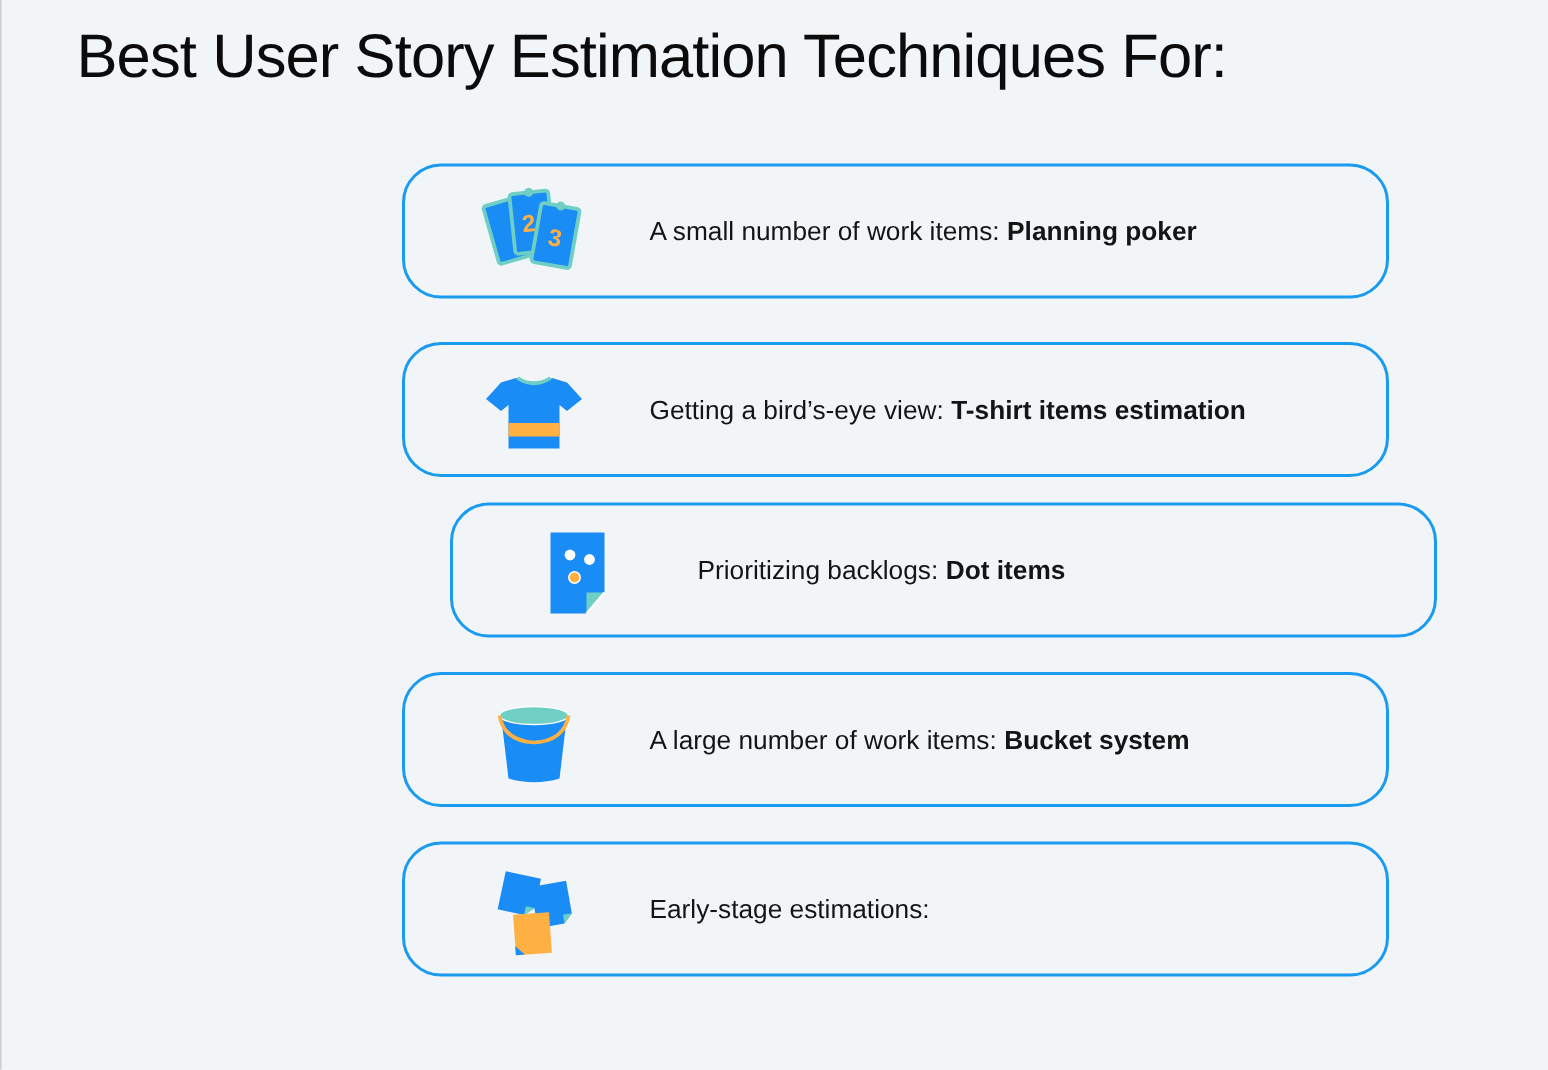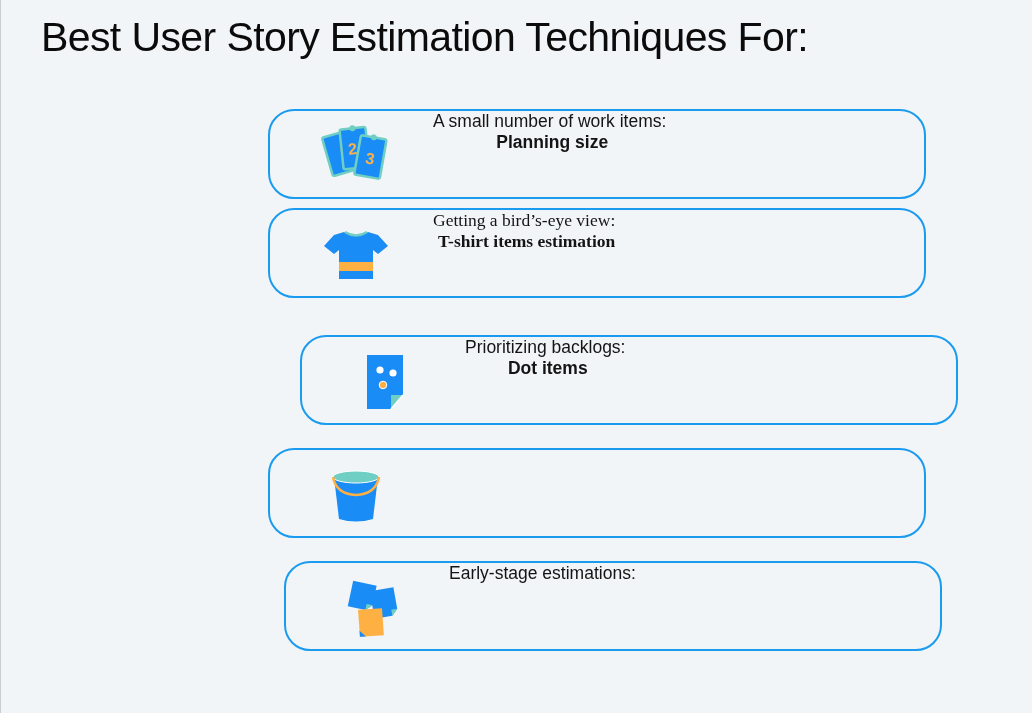--- a/index.html
+++ b/index.html
@@ -5,40 +5,40 @@
     html, body { margin: 0; padding: 0; }
     body {
       width: 1032px; height: 713px; overflow: hidden;
       background: #f2f5f7;
       font-family: "Liberation Sans", sans-serif;
       position: relative;
       border-left: 1px solid #c9cdd1;
       box-sizing: border-box;
     }
     .title {
-      position: absolute; left: 40px; top: 14px;
+      position: absolute; left: 50px; top: 14px;
       font-size: 41px; font-weight: 400; color: #0b0b0b;
       letter-spacing: -0.6px;
       margin: 0;
       font-family: "Liberation Sans", sans-serif;
     }
     .card {
       position: absolute; left: 267px; width: 658px; height: 90px;
       border: 2.5px solid #1a9bf0; border-radius: 26px;
       box-sizing: border-box;
       background: #f2f5f7;
     }
     .icon {
       position: absolute; left: 50px; top: 10px; width: 72px; height: 66px;
     }
     .icon svg { width: 72px; height: 66px; display: block; }
     .label {
       position: absolute; left: 163px; top: 0; height: 86px;
       display: flex; align-items: center;
-      font-size: 17.5px; color: #141414; white-space: nowrap; flex-direction: column;
+      font-size: 17.5px; color: #141414; white-space: nowrap;
     }
     .label b { font-weight: 700; margin-left: 5px; }
   </style>
 </head>
 <body>
 
 <h1 class="title">Best User Story Estimation Techniques For:</h1>
 
 <div class="card" style="top:109px;">
   <div class="icon">
@@ -53,25 +53,25 @@
       </g>
       <g transform="rotate(10 50 38)">
         <rect x="37" y="16" width="26" height="40" rx="2" fill="#1a8cf5" stroke="#6fcfc4" stroke-width="2.5"></rect>
         <circle cx="50" cy="16" r="3" fill="#6fcfc4"></circle>
         <text x="50" y="43" font-size="16" font-weight="700" fill="#ffb043" font-family="Liberation Sans, sans-serif" text-anchor="middle">3</text>
       </g>
     </svg>
   </div>
   <div class="label">
     <span>A small number of work items:</span>
-    <b>Planning size</b>
+    <b>Planning poker</b>
   </div>
 </div>
 
-<div class="card" style="top:208px;font-family:Liberation Serif, serif;">
+<div class="card" style="top:228px;">
   <div class="icon">
     <svg viewBox="0 0 72 66">
       <path d="M24 12 L14 15 L4 26 L14 34 L19 30 L19 59 L53 59 L53 30 L58 34 L68 26 L58 15 L48 12 Q36 20 24 12 Z" fill="#1a8cf5"></path>
       <path d="M25 12 Q36 19 47 12" fill="none" stroke="#6fcfc4" stroke-width="2.5"></path>
       <rect x="19" y="42" width="34" height="9" fill="#ffb043"></rect>
     </svg>
   </div>
   <div class="label">
     <span>Getting a bird’s-eye view:</span>
     <b>T-shirt items estimation</b>
@@ -96,23 +96,27 @@
 </div>
 
 <div class="card" style="top:448px;">
   <div class="icon">
     <svg viewBox="0 0 72 66">
       <path d="M14 17 L19 59 Q36 64 53 59 L58 17 Z" fill="#1a8cf5"></path>
       <ellipse cx="36" cy="17" rx="23" ry="6" fill="#6fcfc4" stroke="#ffffff" stroke-width="1"></ellipse>
       <path d="M13 17 Q16 34 36 35 Q56 34 59 17" fill="none" stroke="#ffb043" stroke-width="2.5"></path>
     </svg>
   </div>
+  <div class="label">
+    <span>A large number of work items:</span>
+    <b>Bucket system</b>
+  </div>
 </div>
 
-<div class="card" style="top:561px;margin-left:16px;">
+<div class="card" style="top:561px;">
   <div class="icon">
     <svg viewBox="0 0 72 66">
       <g transform="rotate(12 26 24)">
         <path d="M14 10 L38 10 L38 30 L32 36 L14 36 Z" fill="#1a8cf5"></path>
         <path d="M38 30 L32 30 L32 36 Z" fill="#6fcfc4"></path>
       </g>
       <g transform="rotate(-10 48 30)">
         <path d="M36 16 L60 16 L60 38 L54 44 L36 44 Z" fill="#1a8cf5"></path>
         <path d="M60 38 L54 38 L54 44 Z" fill="#6fcfc4"></path>
       </g>

